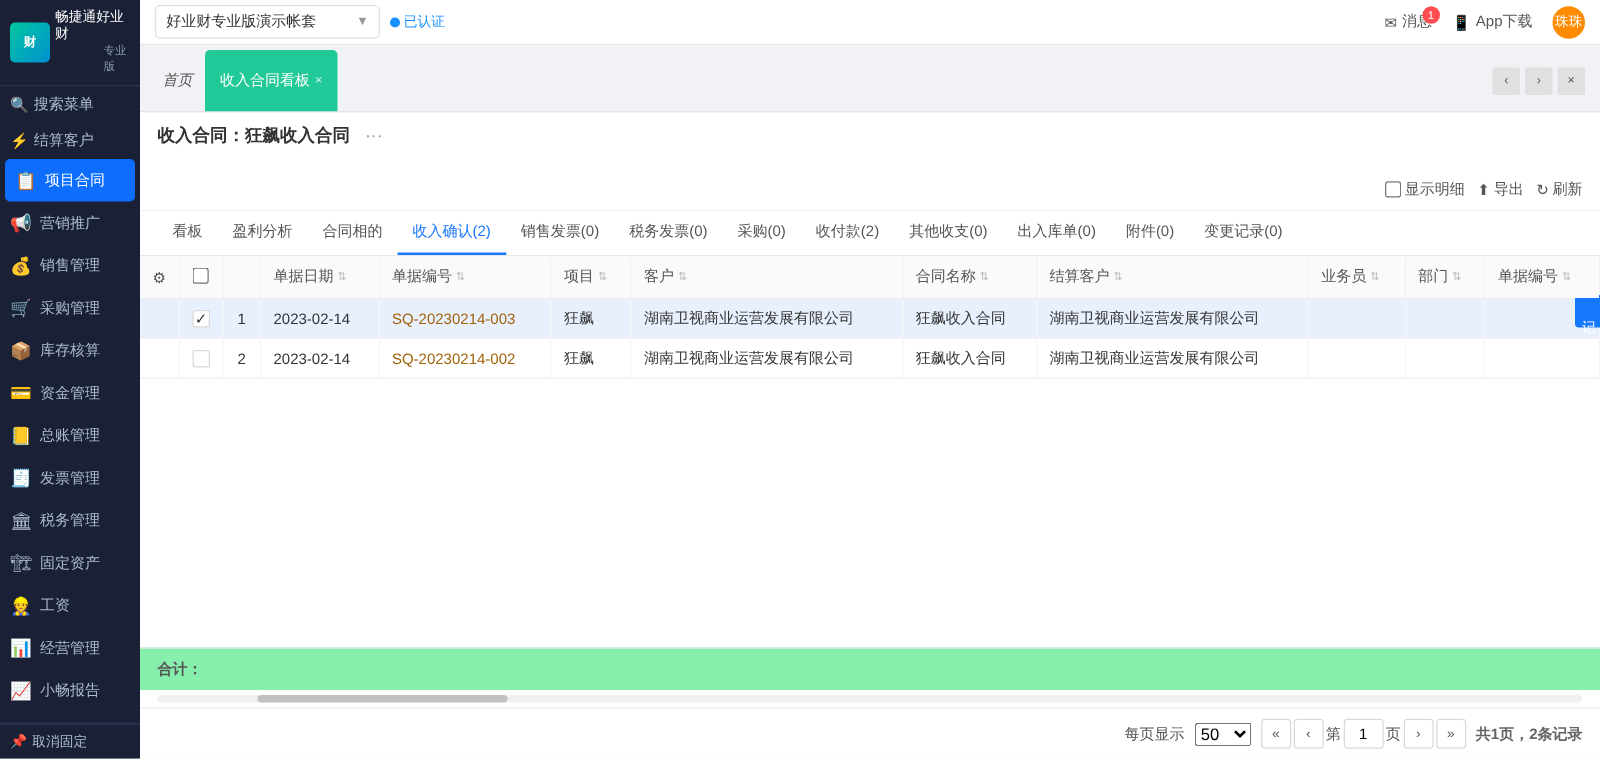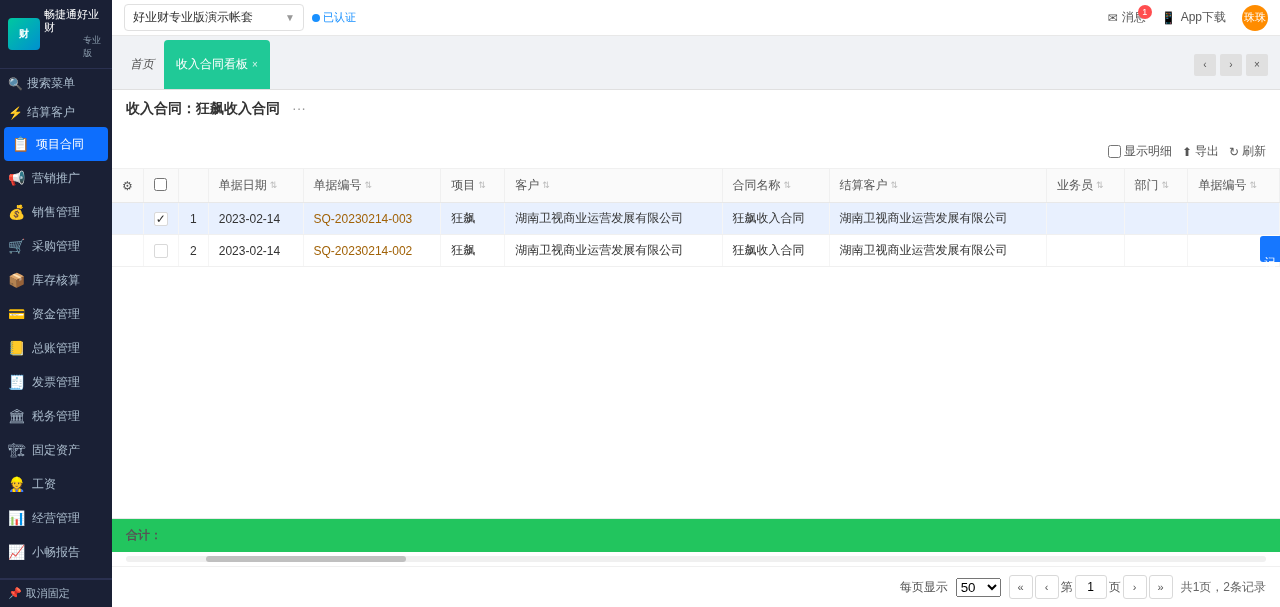--- a/index.html
+++ b/index.html
@@ -73,34 +73,34 @@
     .data-table tr.selected td { background: #e8f0fe; }
     .th-sort { display: flex; align-items: center; gap: 3px; }
     .sort-icon { color: #bbb; font-size: 9px; display: flex; flex-direction: column; line-height: 1; }
     .gear-th { width: 30px; text-align: center; }
     .checkbox-col { width: 30px; text-align: center; }
     .row-num { color: #999; text-align: center; width: 30px; }
     .checkbox { width: 14px; height: 14px; border: 1px solid #d9d9d9; background: white; cursor: pointer; display: flex; align-items: center; justify-content: center; border-radius: 2px; }
     .link-text { color: #a16207; cursor: pointer; text-decoration: none; }
 
     
-    .table-footer { background: #22c55e; padding: 8px 14px; border-top: 1px solid #e8e8e8; display: flex; align-items: center; font-size: 12px; }
+    .table-footer { background: #86efac; padding: 8px 14px; border-top: 1px solid #e8e8e8; display: flex; align-items: center; font-size: 12px; }
     .total-label { color: #555; font-weight: bold; }
 
     
     .scroll-bar-row { padding: 4px 14px; background: white; }
     .scroll-track { height: 6px; background: #f0f0f0; border-radius: 3px; }
     .scroll-thumb { height: 6px; width: 200px; background: #c0c0c0; border-radius: 3px; margin-left: 80px; }
 
     
     .pagination { display: flex; align-items: center; justify-content: flex-end; padding: 8px 14px; background: white; border-top: 1px solid #f0f0f0; gap: 8px; font-size: 12px; color: #555; }
     .page-nav { display: flex; align-items: center; gap: 2px; }
     .page-btn { width: 24px; height: 24px; display: flex; align-items: center; justify-content: center; border: 1px solid #d9d9d9; border-radius: 3px; cursor: pointer; color: #555; font-size: 11px; background: white; }
     .page-input { width: 32px; height: 24px; border: 1px solid #d9d9d9; border-radius: 3px; text-align: center; font-size: 12px; }
-    .page-info { color: #666; }
+    .page-info { color: #666; font-weight: bold; }
 
     
     .sidebar-section { display: flex; flex-direction: column; }
   </style>
 </head>
 <body>
 
 <div class="sidebar">
   <div class="sidebar-logo">
     <div class="logo-icon">财</div>
@@ -241,20 +241,34 @@
           <span>⬆</span>
           <span>导出</span>
         </div>
         <div class="header-action-btn">
           <span>↻</span>
           <span>刷新</span>
         </div>
       </div>
     </div>
 
+    <div class="content-tabs">
+      <div class="content-tab">看板</div>
+      <div class="content-tab">盈利分析</div>
+      <div class="content-tab">合同相的</div>
+      <div class="content-tab active">收入确认(2)</div>
+      <div class="content-tab">销售发票(0)</div>
+      <div class="content-tab">税务发票(0)</div>
+      <div class="content-tab">采购(0)</div>
+      <div class="content-tab">收付款(2)</div>
+      <div class="content-tab">其他收支(0)</div>
+      <div class="content-tab">出入库单(0)</div>
+      <div class="content-tab">附件(0)</div>
+      <div class="content-tab">变更记录(0)</div>
+    </div>
 
     <div class="table-container">
       <table class="data-table">
         <thead>
           <tr>
             <th class="gear-th">⚙</th>
             <th class="checkbox-col"><input type="checkbox" style=""></th>
             <th style="width:30px"></th>
             <th>
               <div class="th-sort">

